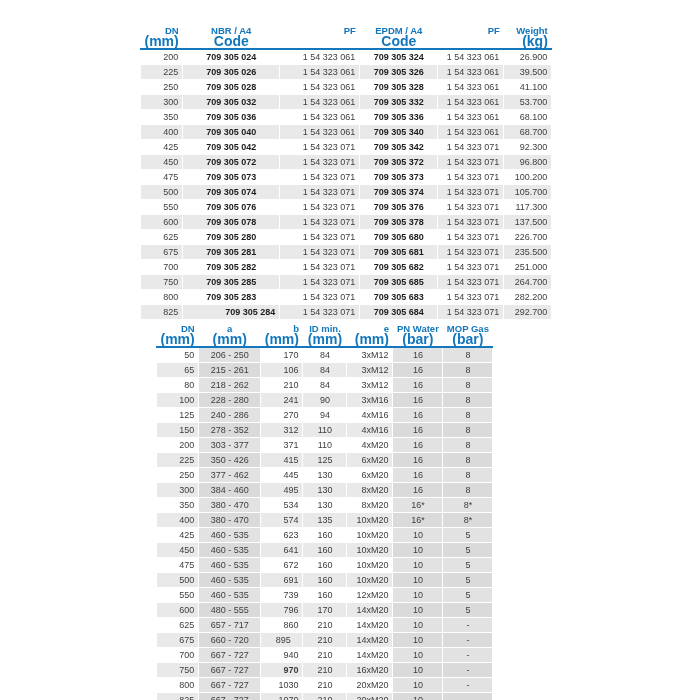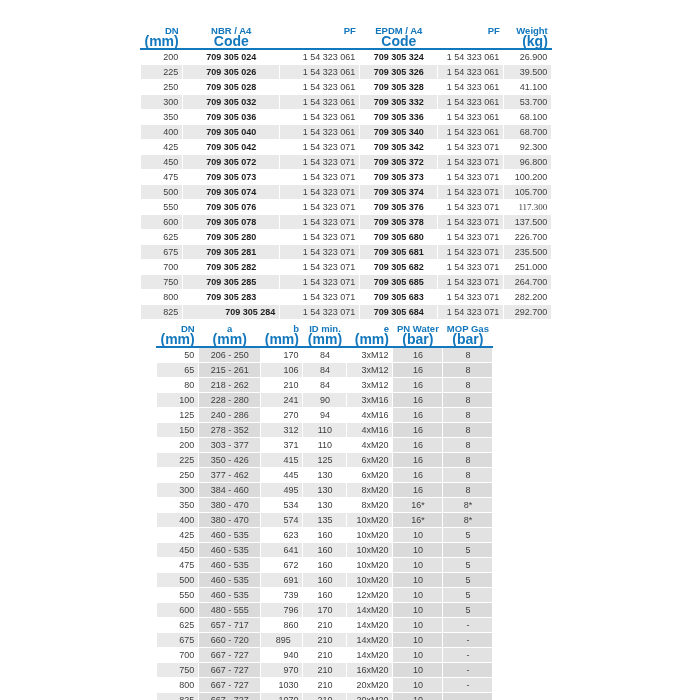--- a/index.html
+++ b/index.html
@@ -156,21 +156,21 @@
           <td class="bold" style="text-align: center;">709 305 374</td>
           <td style="text-align: right;">1 54 323 071</td>
           <td style="text-align: right;">105.700</td>
         </tr>
         <tr>
           <td style="text-align: right;">550</td>
           <td class="bold" style="text-align: center;">709 305 076</td>
           <td style="text-align: right;">1 54 323 071</td>
           <td class="bold" style="text-align: center;">709 305 376</td>
           <td style="text-align: right;">1 54 323 071</td>
-          <td style="text-align: right; font-family: Liberation Serif, serif;">117.300</td>
+          <td style="text-align: right;">117.300</td>
         </tr>
         <tr class="alt">
           <td style="text-align: right;">600</td>
           <td class="bold" style="text-align: center;">709 305 078</td>
           <td style="text-align: right;">1 54 323 071</td>
           <td class="bold" style="text-align: center;">709 305 378</td>
           <td style="text-align: right;">1 54 323 071</td>
           <td style="text-align: right;">137.500</td>
         </tr>
         <tr>
@@ -452,21 +452,21 @@
           <td class="shade" style="text-align: center;">667 - 727</td>
           <td style="text-align: right;">940</td>
           <td style="text-align: center;">210</td>
           <td style="text-align: right;">14xM20</td>
           <td class="shade" style="text-align: center;">10</td>
           <td class="shade" style="text-align: center;">-</td>
         </tr>
         <tr class="alt">
           <td style="text-align: right;">750</td>
           <td class="shade" style="text-align: center;">667 - 727</td>
-          <td style="text-align: right;">970</td>
+          <td style="text-align: right; font-weight: bold;">970</td>
           <td style="text-align: center;">210</td>
           <td style="text-align: right;">16xM20</td>
           <td class="shade" style="text-align: center;">10</td>
           <td class="shade" style="text-align: center;">-</td>
         </tr>
         <tr>
           <td style="text-align: right;">800</td>
           <td class="shade" style="text-align: center;">667 - 727</td>
           <td style="text-align: right;">1030</td>
           <td style="text-align: center;">210</td>

